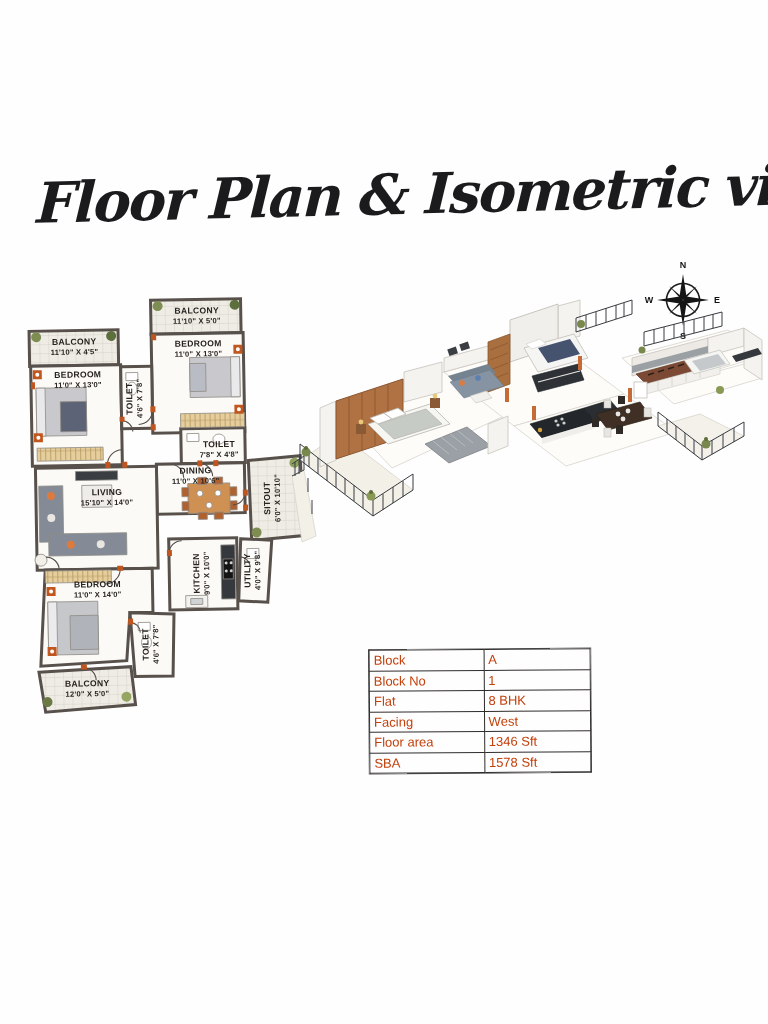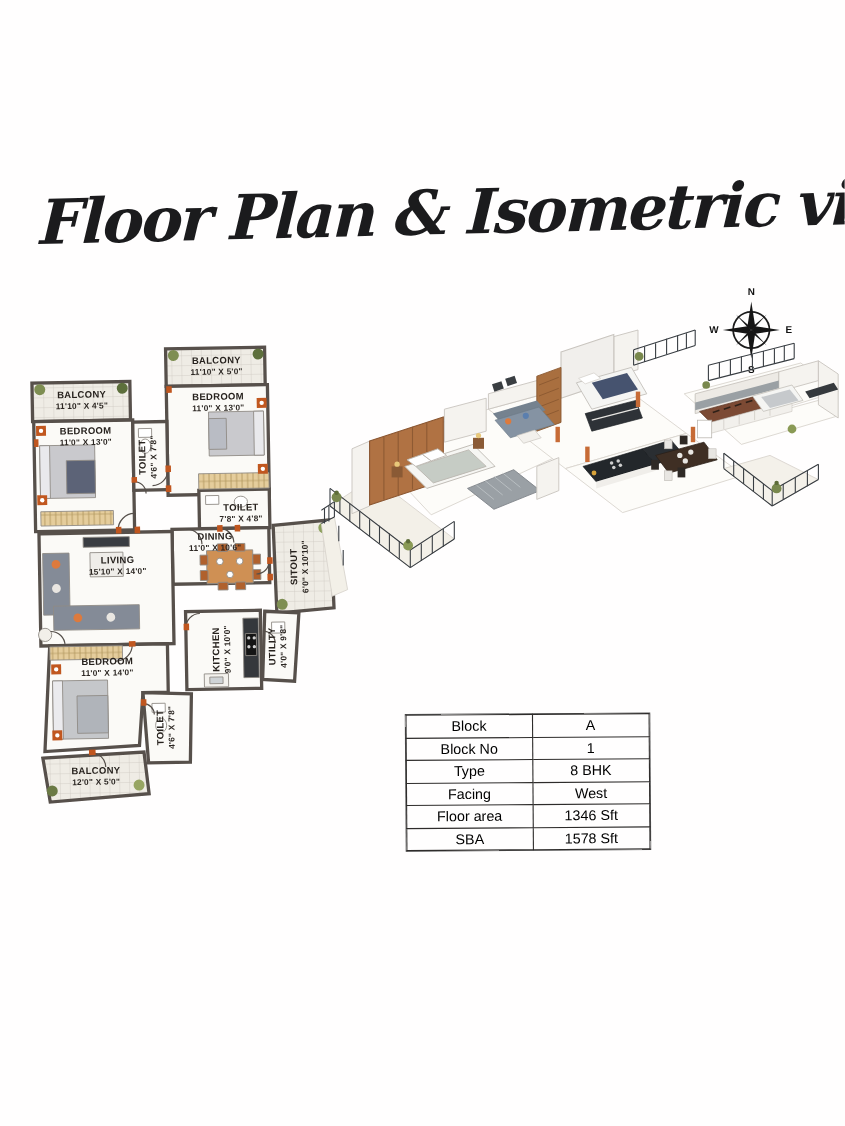--- a/index.html
+++ b/index.html
@@ -4,36 +4,36 @@
 <style>
   html,body{margin:0;padding:0;background:#ffffff;}
   .page{position:relative;width:768px;height:1024px;background:#fffefe;overflow:hidden;
         font-family:"Liberation Sans",sans-serif;}
   
   .title{position:absolute;left:36px;top:162px;width:640px;height:100px;
          font-family:"DejaVu Serif",serif;font-style:italic;font-weight:bold;
          font-size:56px;letter-spacing:-2px;color:#1b1b1d;transform:rotate(-1.4deg) skewX(-4deg);
          white-space:nowrap;}
   
-  .plan{position:absolute;left:24px;top:305px;}
+  .plan{position:absolute;left:24px;top:288px;}
   .plan svg{display:block;}
   .room-name{font-family:"Liberation Sans",sans-serif;font-weight:bold;font-size:8.6px;
              fill:#27221e;letter-spacing:.3px;}
   .room-dims{font-family:"Liberation Sans",sans-serif;font-weight:bold;font-size:7.6px;
              fill:#2c2723;letter-spacing:.2px;}
   
   .compass{position:absolute;left:642px;top:258px;}
   .compass text{font-family:"Liberation Sans",sans-serif;font-weight:bold;font-size:9px;fill:#111;}
   
   .iso{position:absolute;left:292px;top:296px;}
   
   .details{position:absolute;left:369px;top:649px;width:222px;border-collapse:collapse;
            transform:rotate(-0.4deg);}
-  .details td{border:1.6px solid #2e2c2b;height:19.5px;text-align:center;
-              font-size:13px;color:#000000;font-family:"Liberation Sans",sans-serif;
+  .details td{border:1.6px solid #2e2c2b;height:19.5px;text-align:left;
+              font-size:13px;color:#c2410c;font-family:"Liberation Sans",sans-serif;
               padding:0 4px;}
   .details td.lab{width:108px;}
   .details td.val{width:100px;}
   .details{box-shadow:0 0 0 0.6px #555;}
 </style>
 </head>
 <body>
 
 <div class="page">
 
@@ -404,21 +404,21 @@
     <tbody>
       <tr>
         <td class="lab">Block</td>
         <td class="val">A</td>
       </tr>
       <tr>
         <td class="lab">Block No</td>
         <td class="val">1</td>
       </tr>
       <tr>
-        <td class="lab">Type</td>
+        <td class="lab">Flat</td>
         <td class="val">8 BHK</td>
       </tr>
       <tr>
         <td class="lab">Facing</td>
         <td class="val">West</td>
       </tr>
       <tr>
         <td class="lab">Floor area</td>
         <td class="val">1346 Sft</td>
       </tr>

